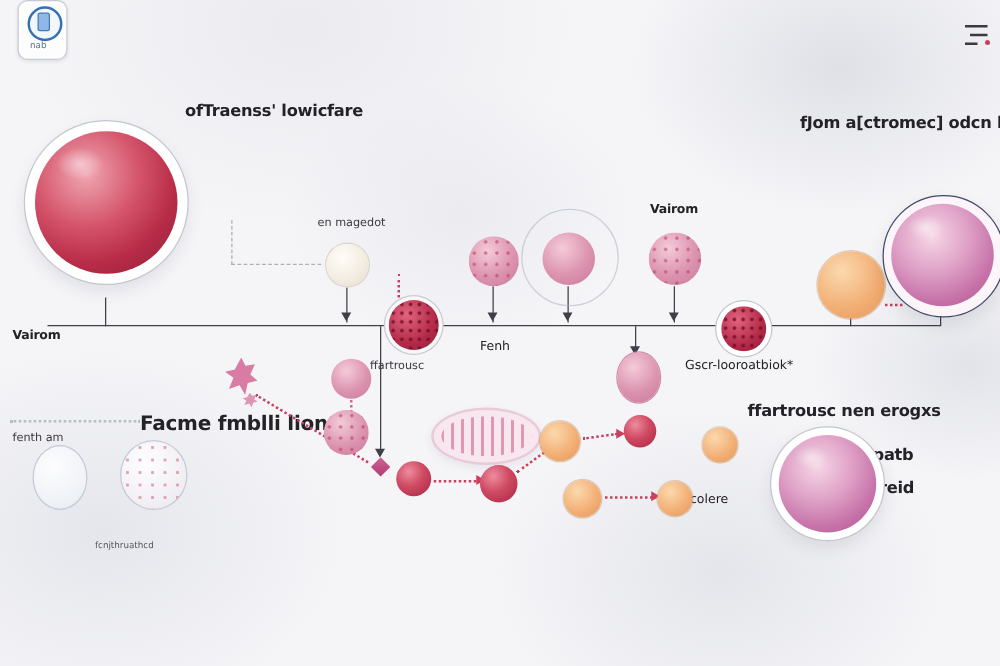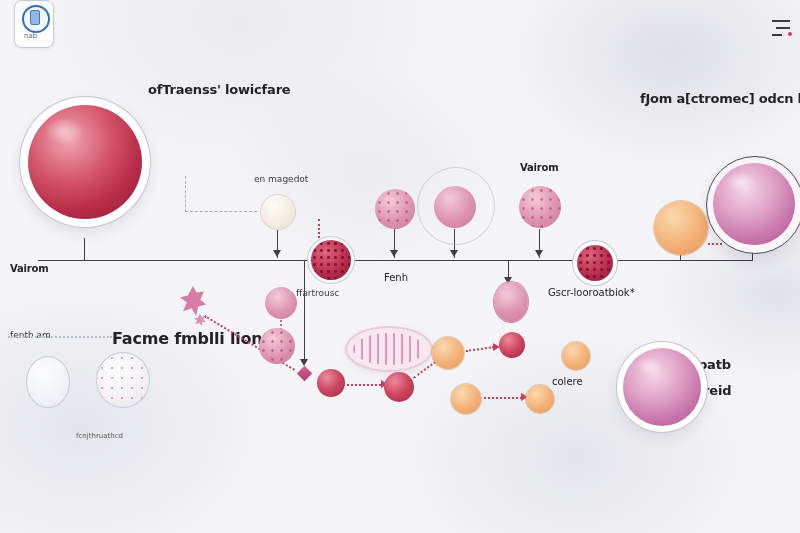--- a/index.html
+++ b/index.html
@@ -75,25 +75,26 @@
   </div>
 
   <div class="label b s13 ctr" style="left:148px;top:82px;width:145px;">ofTraenss' lowicfare</div>
   <div class="label b s13" style="left:640px;top:91px;">fJom a[ctromec] odcn bry</div>
   <div class="label s9" style="left:254px;top:174px;color:#3a3a40;">en magedot</div>
   <div class="label b s10" style="left:520px;top:162px;">Vairom</div>
   <div class="label b s10" style="left:10px;top:263px;">Vairom</div>
   <div class="label s9" style="left:296px;top:288px;color:#3a3a40;">ffartrousc</div>
   <div class="label s10" style="left:384px;top:272px;">Fenh</div>
   <div class="label s10" style="left:548px;top:287px;">Gscr-looroatbiok*</div>
-  <div class="label s9" style="left:10px;top:330px;color:#3a3a40;">fenth am</div>
+  <div class="label s9" style="left:10px;top:346px;color:#3a3a40;">fenth am</div>
   <div class="label b s12" style="left:112px;top:329px;">Facme fmblli lion</div>
+  <div class="label b s13" style="left:598px;top:322px;">ffartrousc nen erogxs</div>
   <div class="label b s13" style="left:698px;top:357px;">patb</div>
   <div class="label b s13" style="left:694px;top:383px;">greid</div>
-  <div class="label s10" style="left:552px;top:376px;">colere</div>
+  <div class="label s10" style="left:552px;top:394px;">colere</div>
   <div class="label s7" style="left:76px;top:432px;color:#55555c;">fcnjthruathcd</div>
 
   <div class="hline" style="left:38px;top:260px;width:714px;"></div>
 
   <div class="vline" style="left:84px;top:238px;height:23px;"></div>
   <div class="vline" style="left:277px;top:230px;height:28px;"></div>
   <div class="arr-dn" style="left:273px;top:250px;"></div>
   <div class="vline" style="left:394px;top:229px;height:29px;"></div>
   <div class="arr-dn" style="left:390px;top:250px;"></div>
   <div class="vline" style="left:454px;top:229px;height:29px;"></div>

